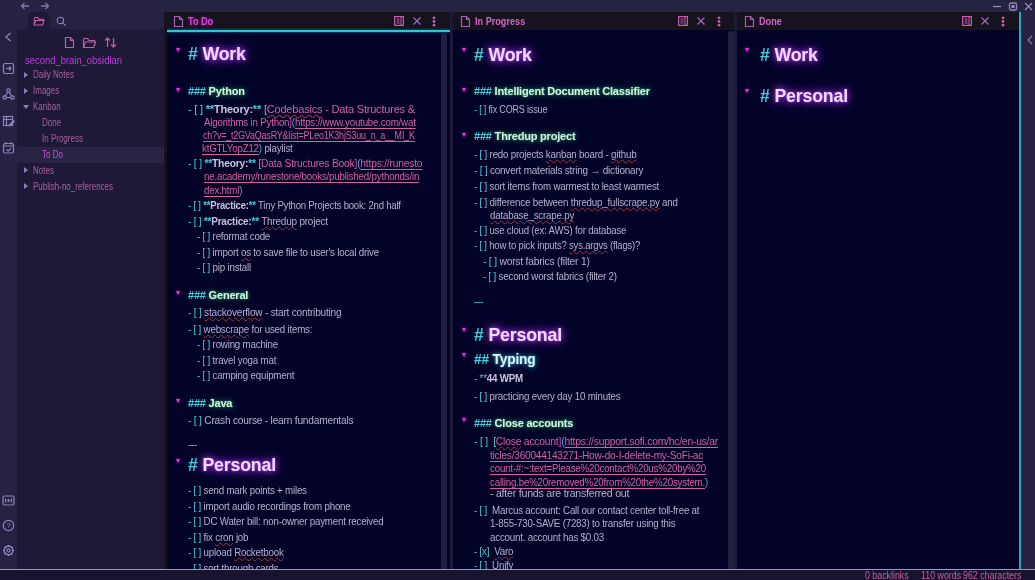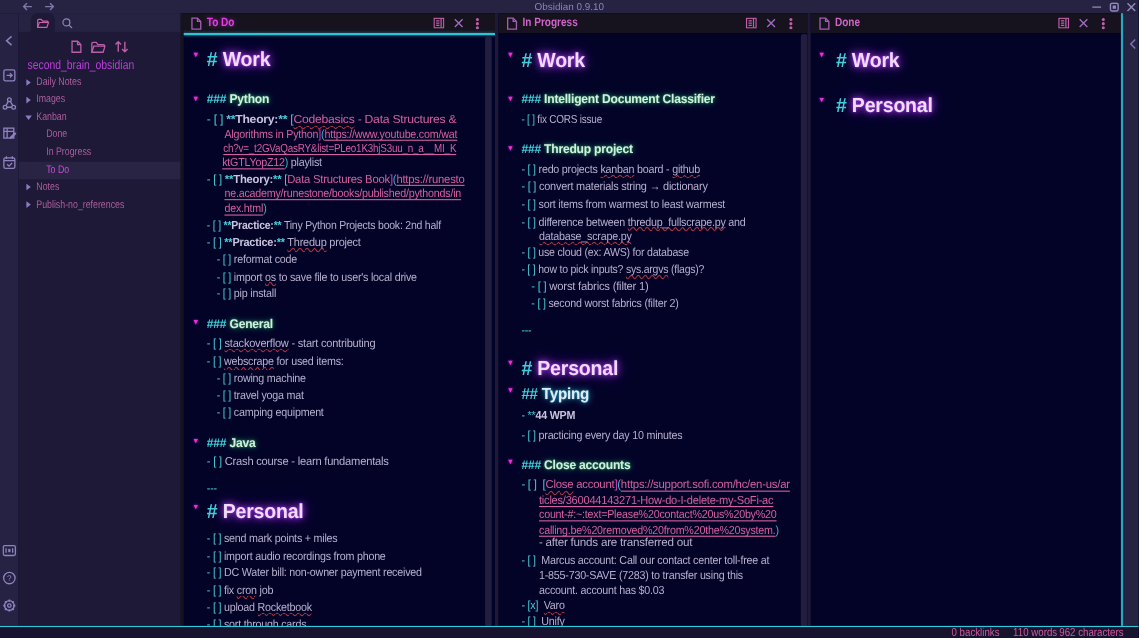--- a/index.html
+++ b/index.html
@@ -66,21 +66,20 @@
     transform:scaleX(.8); transform-origin:0 50%; }
   .tri-r { position:absolute; width:0; height:0; border-top:3px solid transparent;
     border-bottom:3px solid transparent; border-left:4.4px solid #8d7bc0; }
   .tri-d { position:absolute; width:0; height:0; border-left:3px solid transparent;
     border-right:3px solid transparent; border-top:4.4px solid #8d7bc0; }
   .scrollthumb { position:absolute; width:6px; background:#221e40; border-radius:3px; }
 </style>
 </head>
 <body>
 <div id="titlebar">
-  <div id="apptitle">Obsidian 0.9.10</div>
   <svg class="abs" style="left:20px;top:1px" width="30" height="10" viewBox="0 0 30 10">
     <g stroke="#7f76ad" stroke-width="1.3" fill="none">
       <path d="M9 5 H1.5 M4.5 2 L1.5 5 L4.5 8"></path>
       <path d="M21 5 H28.5 M25.5 2 L28.5 5 L25.5 8"></path>
     </g>
   </svg>
   <svg class="abs" style="left:990px;top:2px" width="44" height="9" viewBox="0 0 44 9">
     <g stroke="#9289bd" stroke-width="1.3" fill="none">
       <path d="M3 4.5 H11"></path>
       <rect x="19.5" y="1" width="7" height="7" rx="1.5"></rect>

